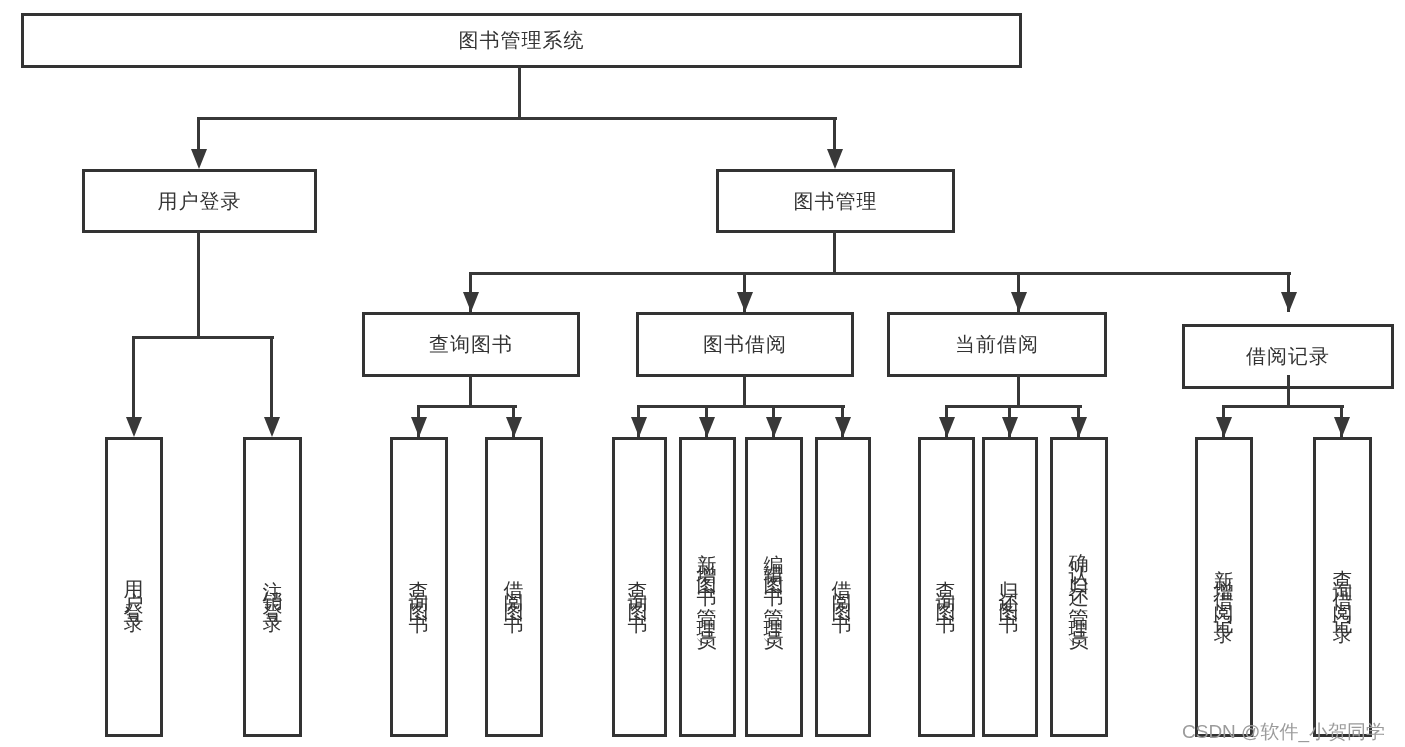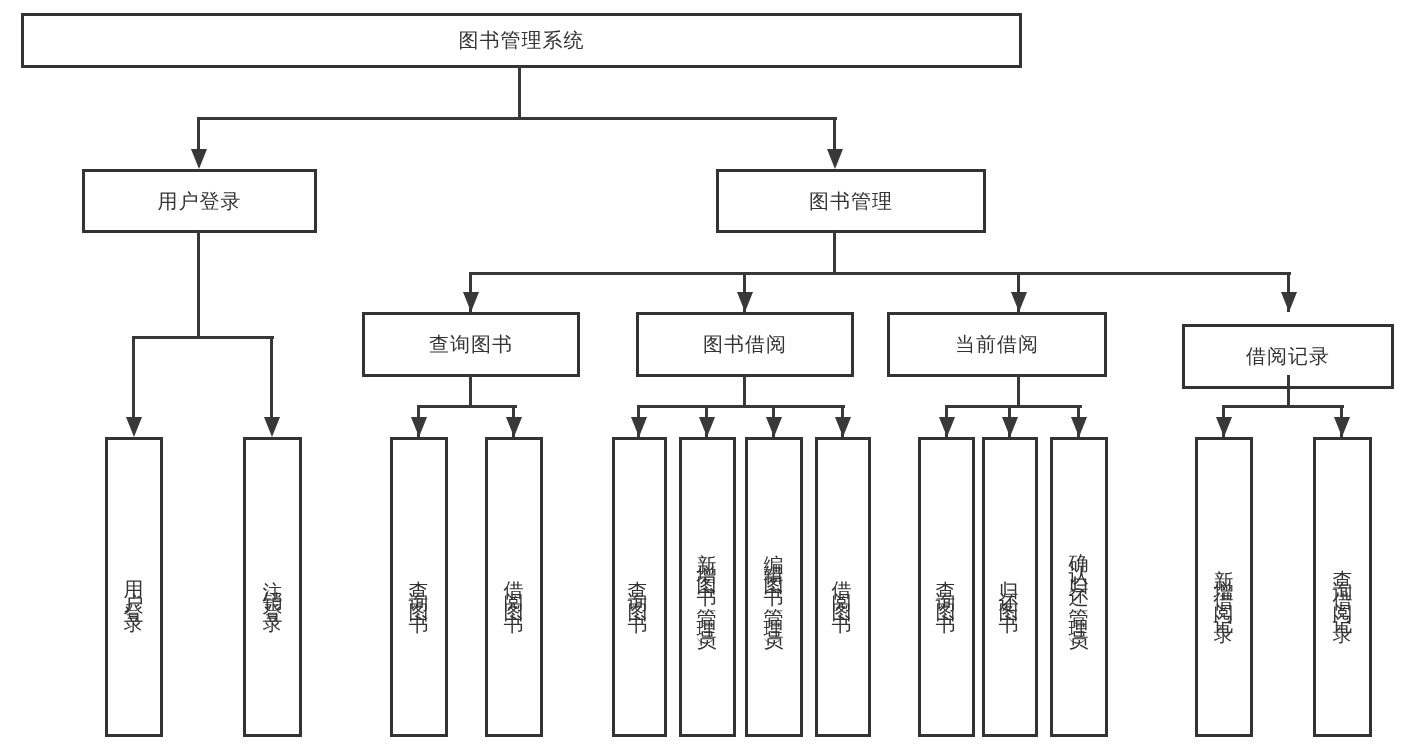--- a/index.html
+++ b/index.html
@@ -20,21 +20,21 @@
       letter-spacing:0;white-space:nowrap;z-index:5;}
 </style>
 </head>
 <body>
 
 <div class="canvas">
 
   <div class="b" style="left:21px;top:13px;width:1001px;height:55px">图书管理系统</div>
 
   <div class="b" style="left:82px;top:169px;width:235px;height:64px">用户登录</div>
-  <div class="b" style="left:716px;top:169px;width:270px;height:64px">图书管理</div>
+  <div class="b" style="left:716px;top:169px;width:239px;height:64px">图书管理</div>
 
   <div class="b" style="left:362px;top:312px;width:218px;height:65px">查询图书</div>
   <div class="b" style="left:636px;top:312px;width:218px;height:65px">图书借阅</div>
   <div class="b" style="left:887px;top:312px;width:220px;height:65px">当前借阅</div>
   <div class="b" style="left:1182px;top:324px;width:212px;height:65px">借阅记录</div>
 
   <div class="leaf" style="left:105px;width:58px">用户登录</div>
   <div class="leaf" style="left:243px;width:59px">注销登录</div>
 
   <div class="leaf" style="left:390px;width:58px">查询图书</div>
@@ -107,14 +107,15 @@
     <div class="ar" style="left:1071px;top:417px"></div>
 
     <div class="v" style="left:1287px;top:375px;height:33px"></div>
     <div class="h" style="left:1222px;top:405px;width:122px"></div>
     <div class="v" style="left:1222px;top:405px;height:32px"></div>
     <div class="ar" style="left:1216px;top:417px"></div>
     <div class="v" style="left:1340px;top:405px;height:32px"></div>
     <div class="ar" style="left:1334px;top:417px"></div>
   </div>
 
+  <div class="wm">CSDN @软件_小贺同学</div>
 
 </div>
 
 </body></html>

